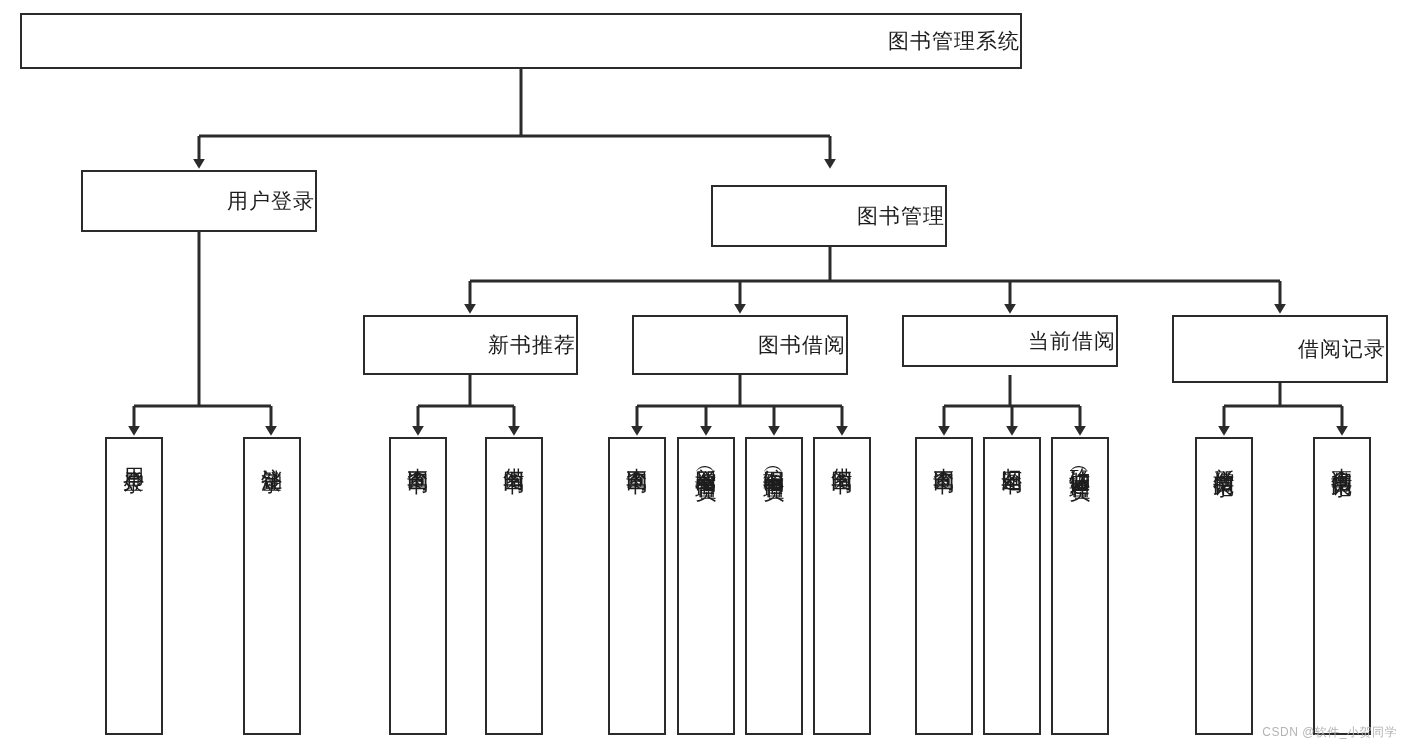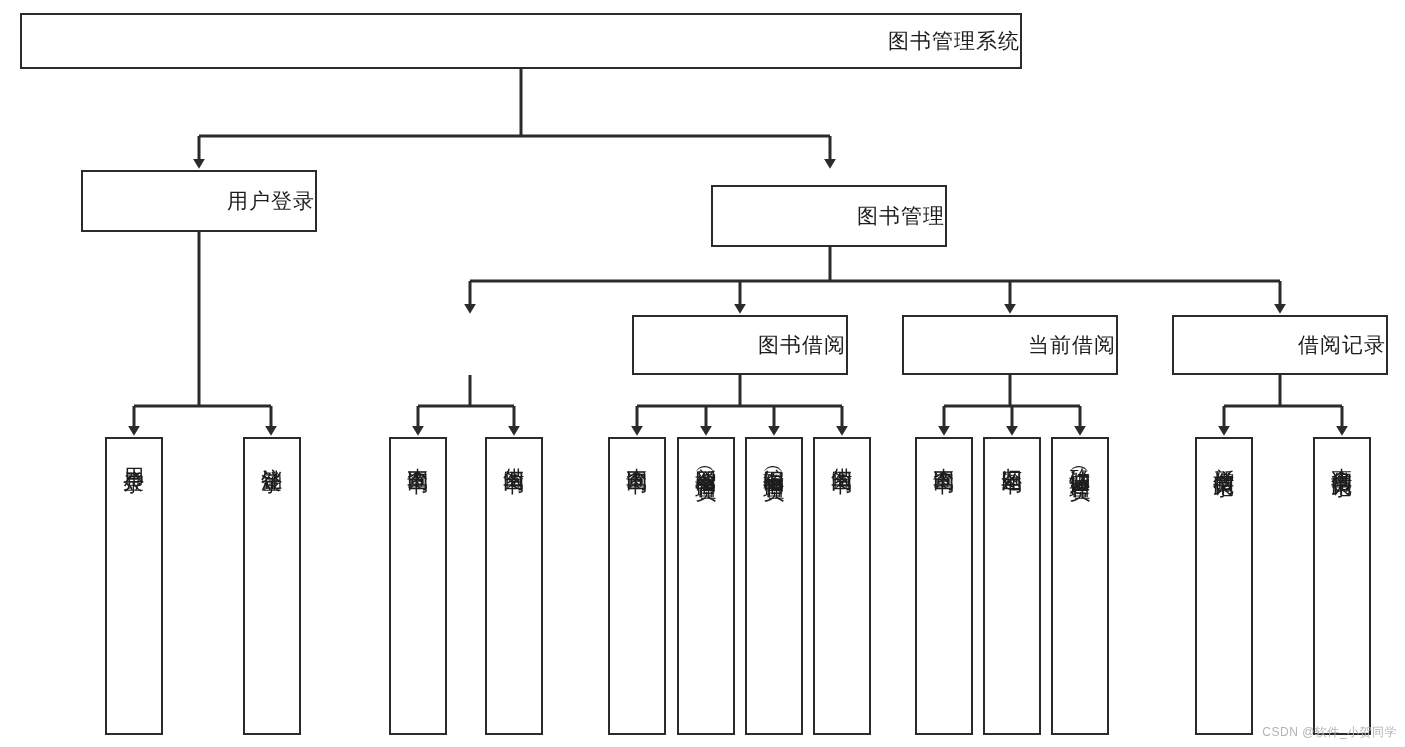--- a/index.html
+++ b/index.html
@@ -129,27 +129,30 @@
     <span class="htext">图书管理系统</span>
   </div>
 
   <div class="node h" style="left:81px; top:170px; width:236px; height:62px;">
     <span class="htext">用户登录</span>
   </div>
   <div class="node h" style="left:711px; top:185px; width:236px; height:62px;padding-left:28px;">
     <span class="htext">图书管理</span>
   </div>
 
+  <div class="node h" style="left:363px; top:315px; width:215px; height:60px;">
+    <span class="htext">新书推荐</span>
+  </div>
   <div class="node h" style="left:632px; top:315px; width:216px; height:60px;">
     <span class="htext">图书借阅</span>
   </div>
-  <div class="node h" style="left:902px; top:315px; width:216px; height:60px;">
+  <div class="node h" style="left:902px; top:315px; width:216px; height:52px;">
     <span class="htext">当前借阅</span>
   </div>
-  <div class="node h" style="left:1172px; top:315px; width:216px; height:60px;">
+  <div class="node h" style="left:1172px; top:315px; width:216px; height:68px;">
     <span class="htext">借阅记录</span>
   </div>
 
   <div class="node v" style="left:105px; top:437px; width:58px; height:298px;">
     <span class="vtext">用户登录</span>
   </div>
   <div class="node v" style="left:243px; top:437px; width:58px; height:298px;">
     <span class="vtext">注销登录</span>
   </div>
 

